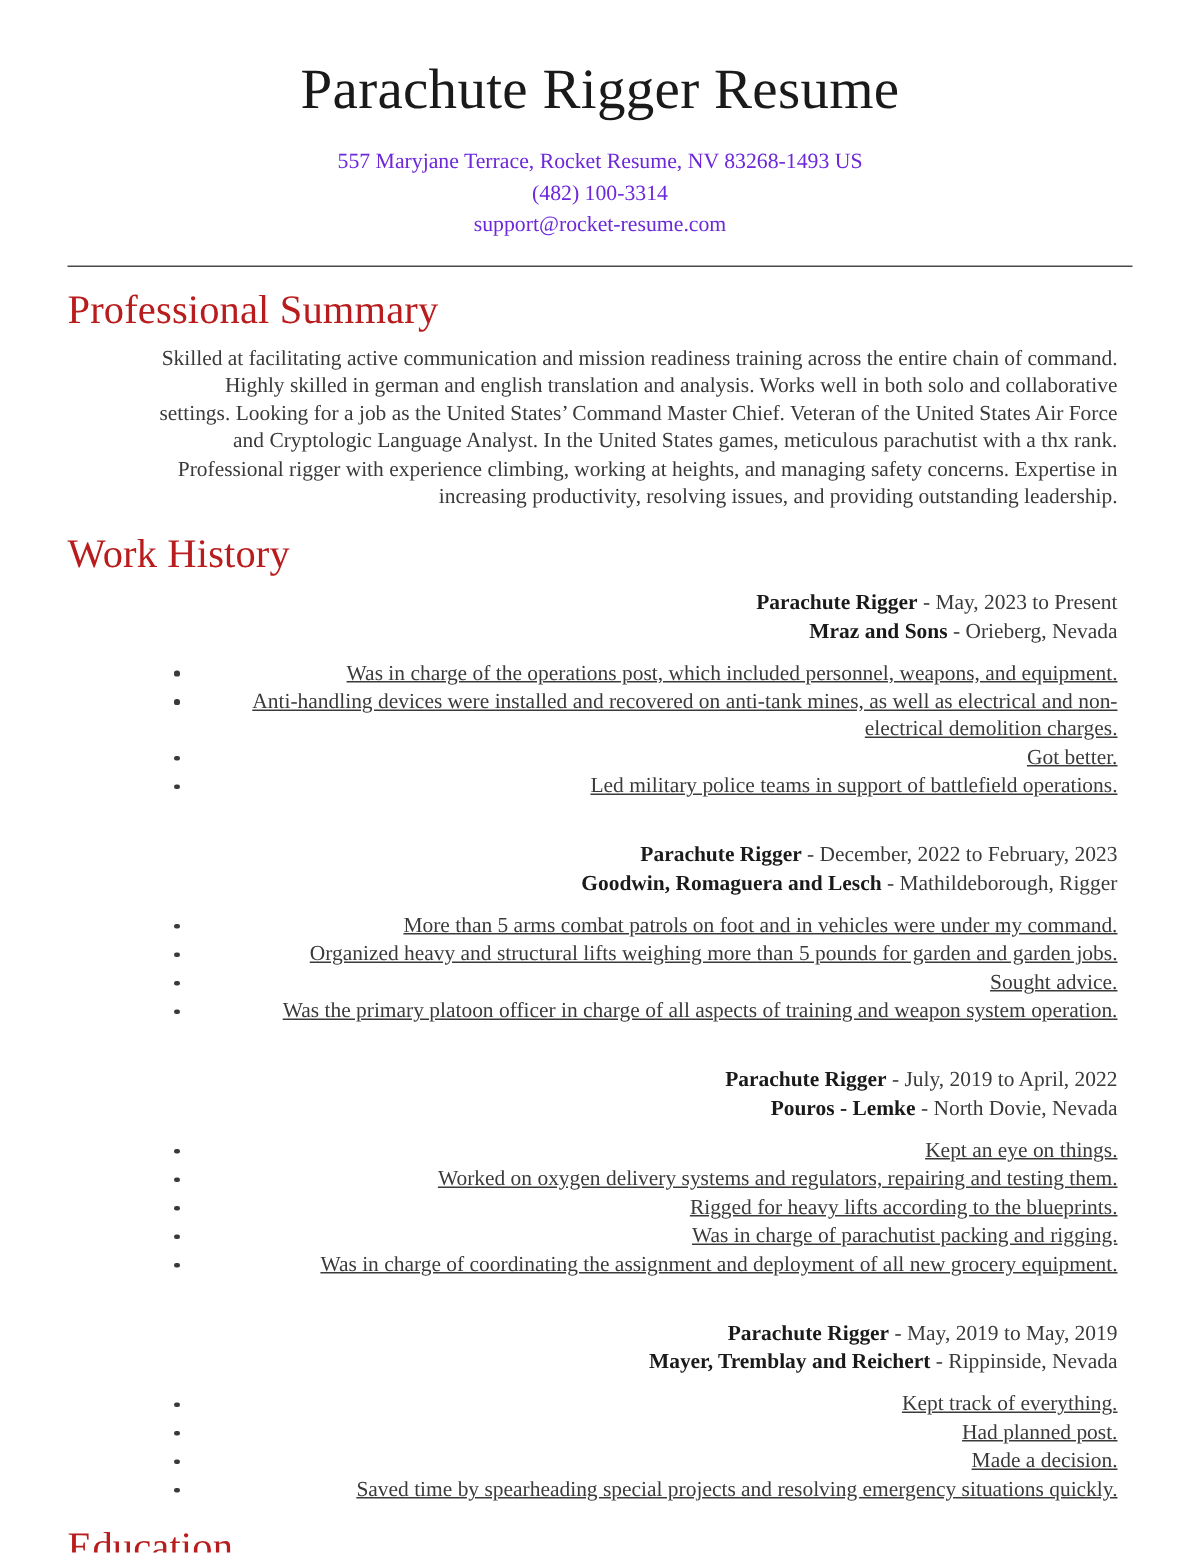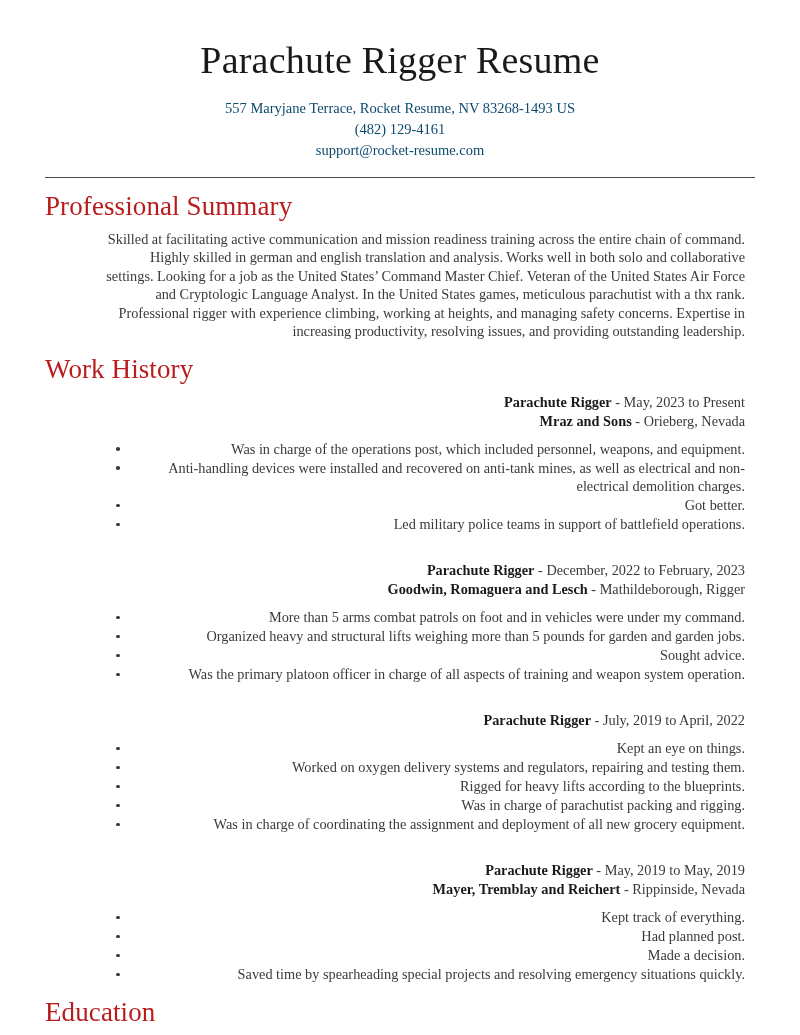--- a/index.html
+++ b/index.html
@@ -36,21 +36,21 @@
   }
 
   .contact-block {
     text-align: center;
     margin-top: 14px;
   }
 
   .contact-line {
     font-size: 14.5px;
     line-height: 21px;
-    color: #0c4a6e;
+    color: #6d28d9;
   }
 
   .header-rule {
     border: none;
     border-top: 1px solid #4a4a4a;
     margin-top: 16px;
     width: 710px;
   }
 
   
@@ -106,20 +106,21 @@
   }
 
   .bullets li {
     position: relative;
     font-size: 14.3px;
     line-height: 18.5px;
     color: #3a3a3a;
     padding-left: 22px;
     margin-bottom: 0.5px;
     max-width: 630px;
+    text-decoration: underline;
   }
 
   .bullets li::before {
     content: "";
     position: absolute;
     left: 1px;
     top: 7.5px;
     width: 3.5px;
     height: 3.5px;
     background: #3a3a3a;
@@ -130,21 +131,21 @@
 </style>
 </head>
 <body>
 
 <div class="page">
 
   <h1 class="resume-title">Parachute Rigger Resume</h1>
 
   <div class="contact-block">
     <div class="contact-line">557 Maryjane Terrace, Rocket Resume, NV 83268-1493 US</div>
-    <div class="contact-line">(482) 129-4161</div>
+    <div class="contact-line">(482) 100-3314</div>
     <div class="contact-line">support@rocket-resume.com</div>
   </div>
 
   <hr class="header-rule">
 
   <section class="section">
     <h2 class="section-heading">Professional Summary</h2>
     <div class="section-body">
       <p class="summary-text">Skilled at facilitating active communication and mission readiness training across the entire chain of command. Highly skilled in german and english translation and analysis. Works well in both solo and collaborative settings. Looking for a job as the United States’ Command Master Chief. Veteran of the United States Air Force and Cryptologic Language Analyst. In the United States games, meticulous parachutist with a thx rank. Professional rigger with experience climbing, working at heights, and managing safety concerns. Expertise in increasing productivity, resolving issues, and providing outstanding leadership.</p>
     </div>
@@ -170,20 +171,21 @@
           <ul class="bullets">
             <li>More than 5 arms combat patrols on foot and in vehicles were under my command.</li>
             <li>Organized heavy and structural lifts weighing more than 5 pounds for garden and garden jobs.</li>
             <li>Sought advice.</li>
             <li>Was the primary platoon officer in charge of all aspects of training and weapon system operation.</li>
           </ul>
         </div>
         <div class="entry-spacer"></div>
         <div class="entry">
           <div class="entry-line"><span class="entry-strong">Parachute Rigger</span><span> - </span><span>July, 2019 to April, 2022</span></div>
+          <div class="entry-line"><span class="entry-strong">Pouros - Lemke</span><span> - </span><span>North Dovie, Nevada</span></div>
           <ul class="bullets">
             <li>Kept an eye on things.</li>
             <li>Worked on oxygen delivery systems and regulators, repairing and testing them.</li>
             <li>Rigged for heavy lifts according to the blueprints.</li>
             <li>Was in charge of parachutist packing and rigging.</li>
             <li>Was in charge of coordinating the assignment and deployment of all new grocery equipment.</li>
           </ul>
         </div>
         <div class="entry-spacer"></div>
         <div class="entry">

